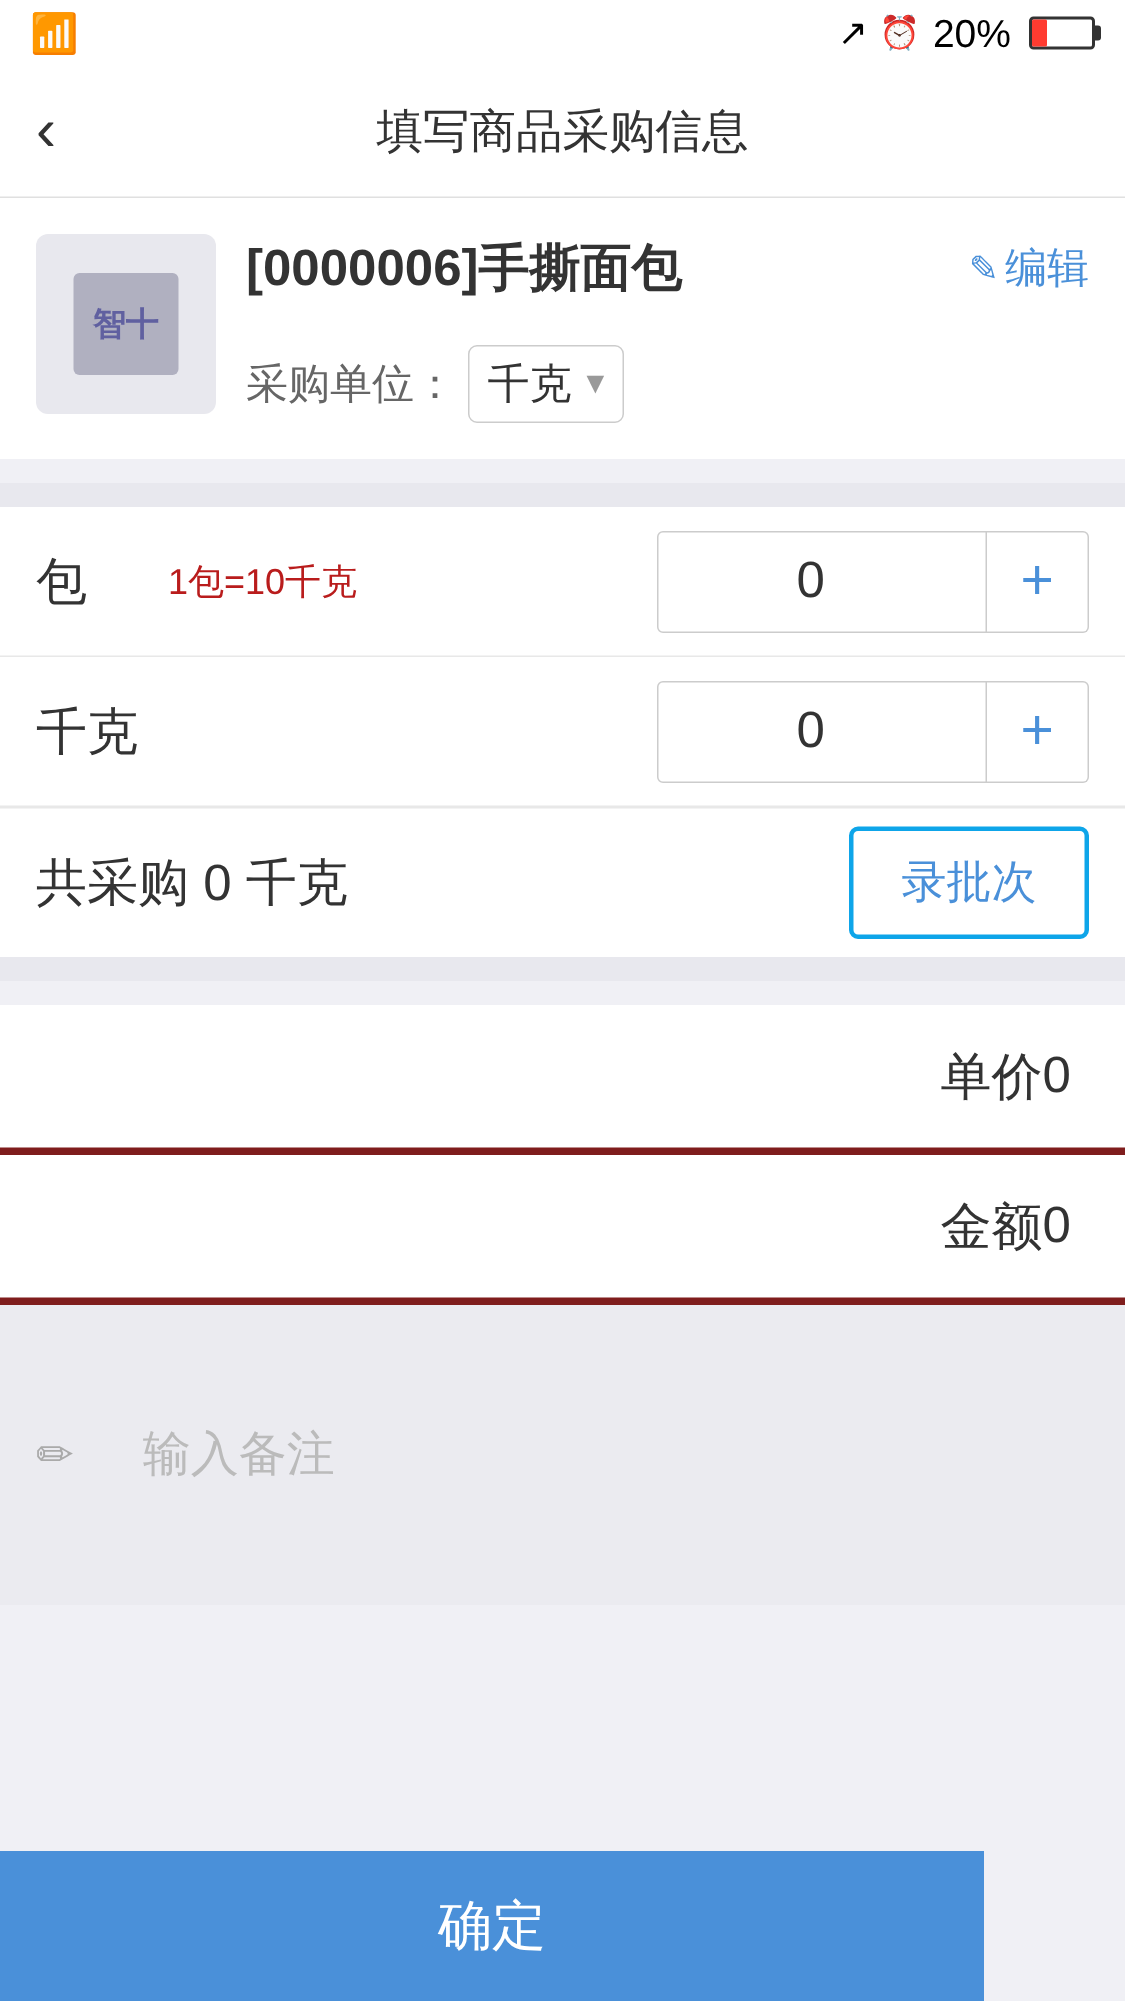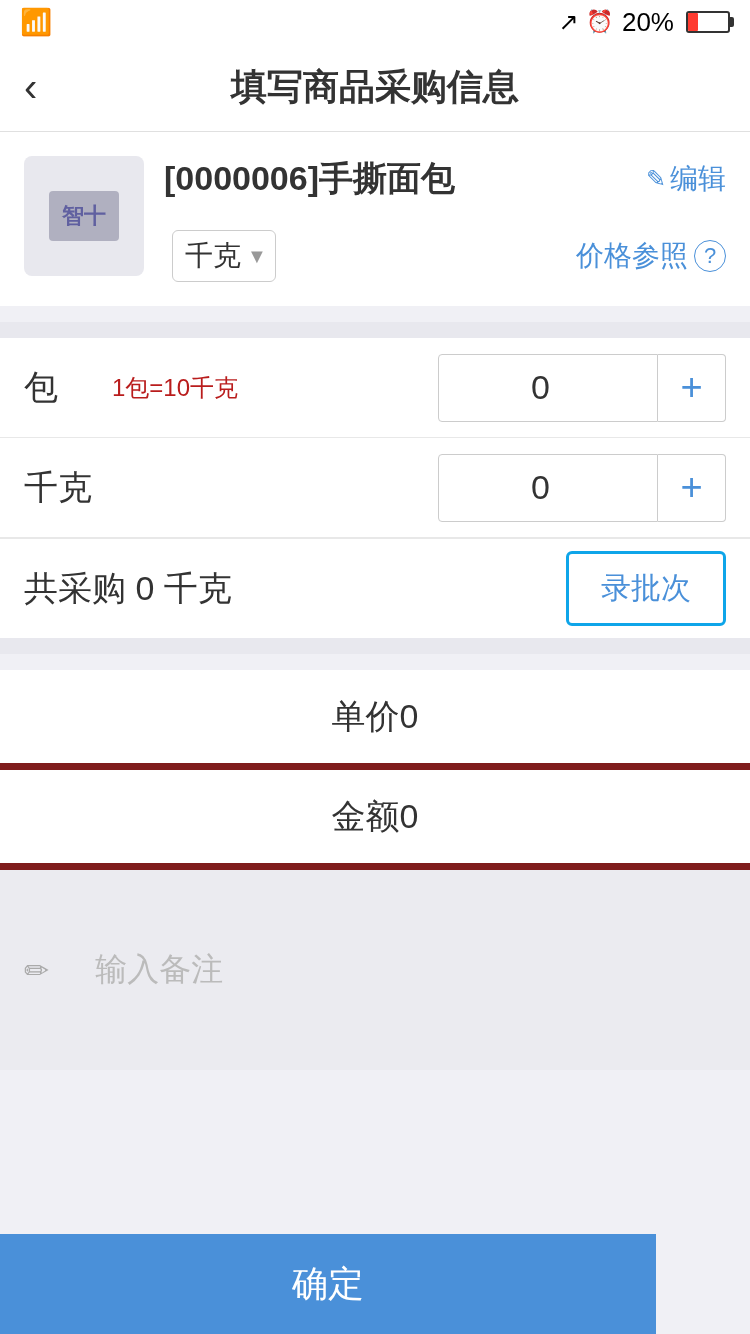--- a/index.html
+++ b/index.html
@@ -63,22 +63,22 @@
       border-bottom: 1px solid #e0e0e0;
     }
     .nav-back {
       position: absolute;
       left: 24px;
       font-size: 40px;
       color: #333;
       cursor: pointer;
     }
     .nav-title {
-      font-size: 36px;
-      font-weight: 700;
+      font-size: 31px;
+      font-weight: 400;
       color: #333;
     }
 
     
     .product-section {
       background: #fff;
       padding: 24px 24px;
       display: flex;
       align-items: flex-start;
       gap: 20px;
@@ -89,21 +89,21 @@
       height: 120px;
       background: #e8e8ee;
       border-radius: 8px;
       display: flex;
       align-items: center;
       justify-content: center;
       flex-shrink: 0;
     }
     .product-thumb-inner {
       width: 70px;
-      height: 50px;
+      height: 68px;
       background: #b0b0c0;
       border-radius: 4px;
       display: flex;
       align-items: center;
       justify-content: center;
       font-size: 22px;
       color: #6060a0;
       font-weight: bold;
     }
     .product-info { flex: 1; }
@@ -231,24 +231,24 @@
     }
 
     
     .info-section {
       background: #fff;
       margin-top: 16px;
     }
     .info-row {
       display: flex;
       align-items: center;
-      justify-content: center;
+      justify-content: flex-end;
       padding: 0 36px;
       height: 100px;
-      border-bottom: 7px solid #7f1d1d;
+      border-bottom: 5px solid #7f1d1d;
     }
     .info-label {
       font-size: 34px;
       color: #333;
     }
     .info-value {
       font-size: 34px;
       color: #333;
     }
 
@@ -335,28 +335,25 @@
       <span class="product-name">
         <span>[0000006]</span><span>手撕面包</span>
       </span>
       <span class="edit-btn">
         <span style="font-size:24px;">✎</span>
         <span>编辑</span>
       </span>
     </div>
     <div class="unit-row">
       <div style="display:flex;align-items:center;">
+        <span class="unit-label">采购单位：</span>
         <div class="unit-select-wrap">
           <span style="font-size:28px;color:#333;">千克</span>
           <span style="font-size:20px;color:#999;margin-left:6px;">▼</span>
         </div>
-      </div>
-      <div class="price-ref">
-        <span>价格参照</span>
-        <span style="width:32px;height:32px;border:1px solid #4a90d9;border-radius:50%;display:inline-flex;align-items:center;justify-content:center;font-size:22px;">?</span>
       </div>
     </div>
   </div>
 </div>
 
 <div class="section-divider"></div>
 
 <div class="input-section">
 
   <div class="input-row">

